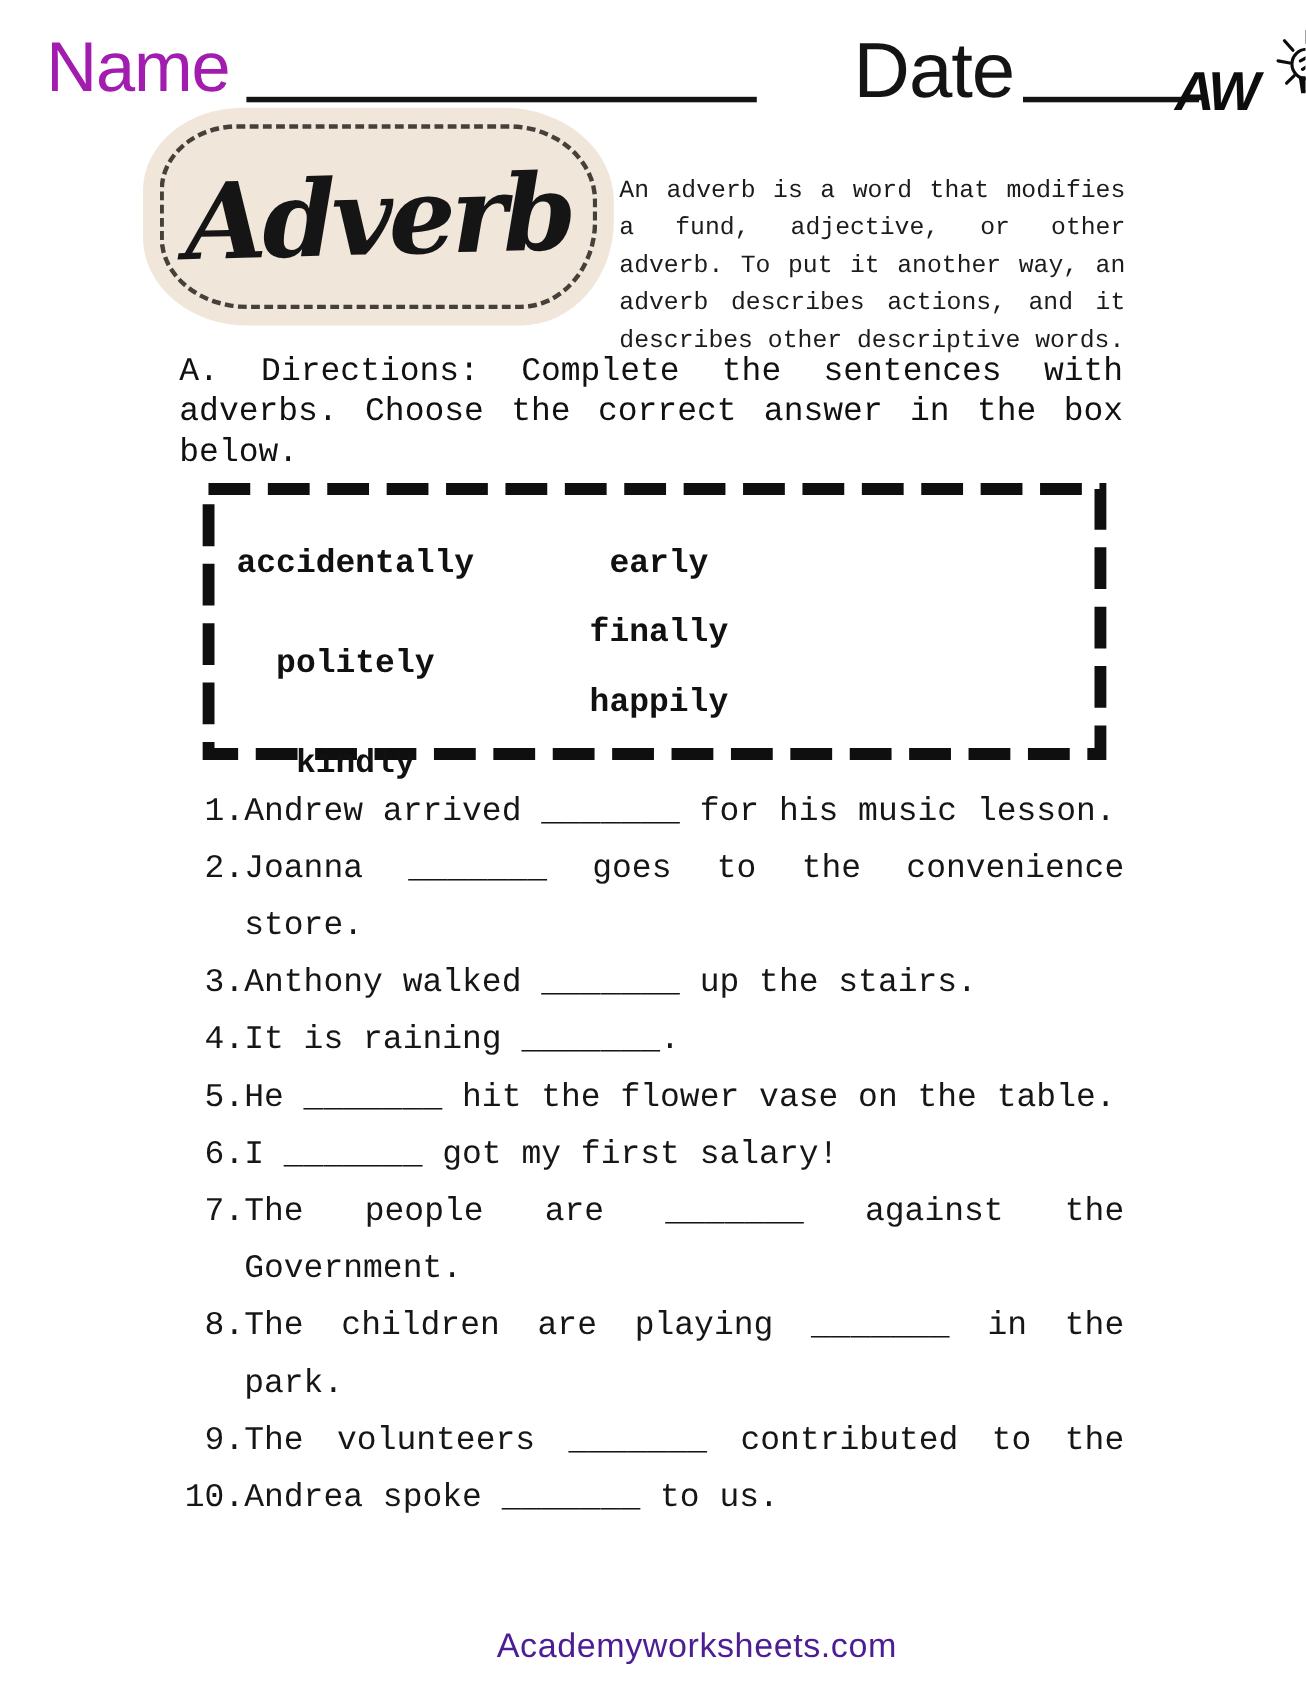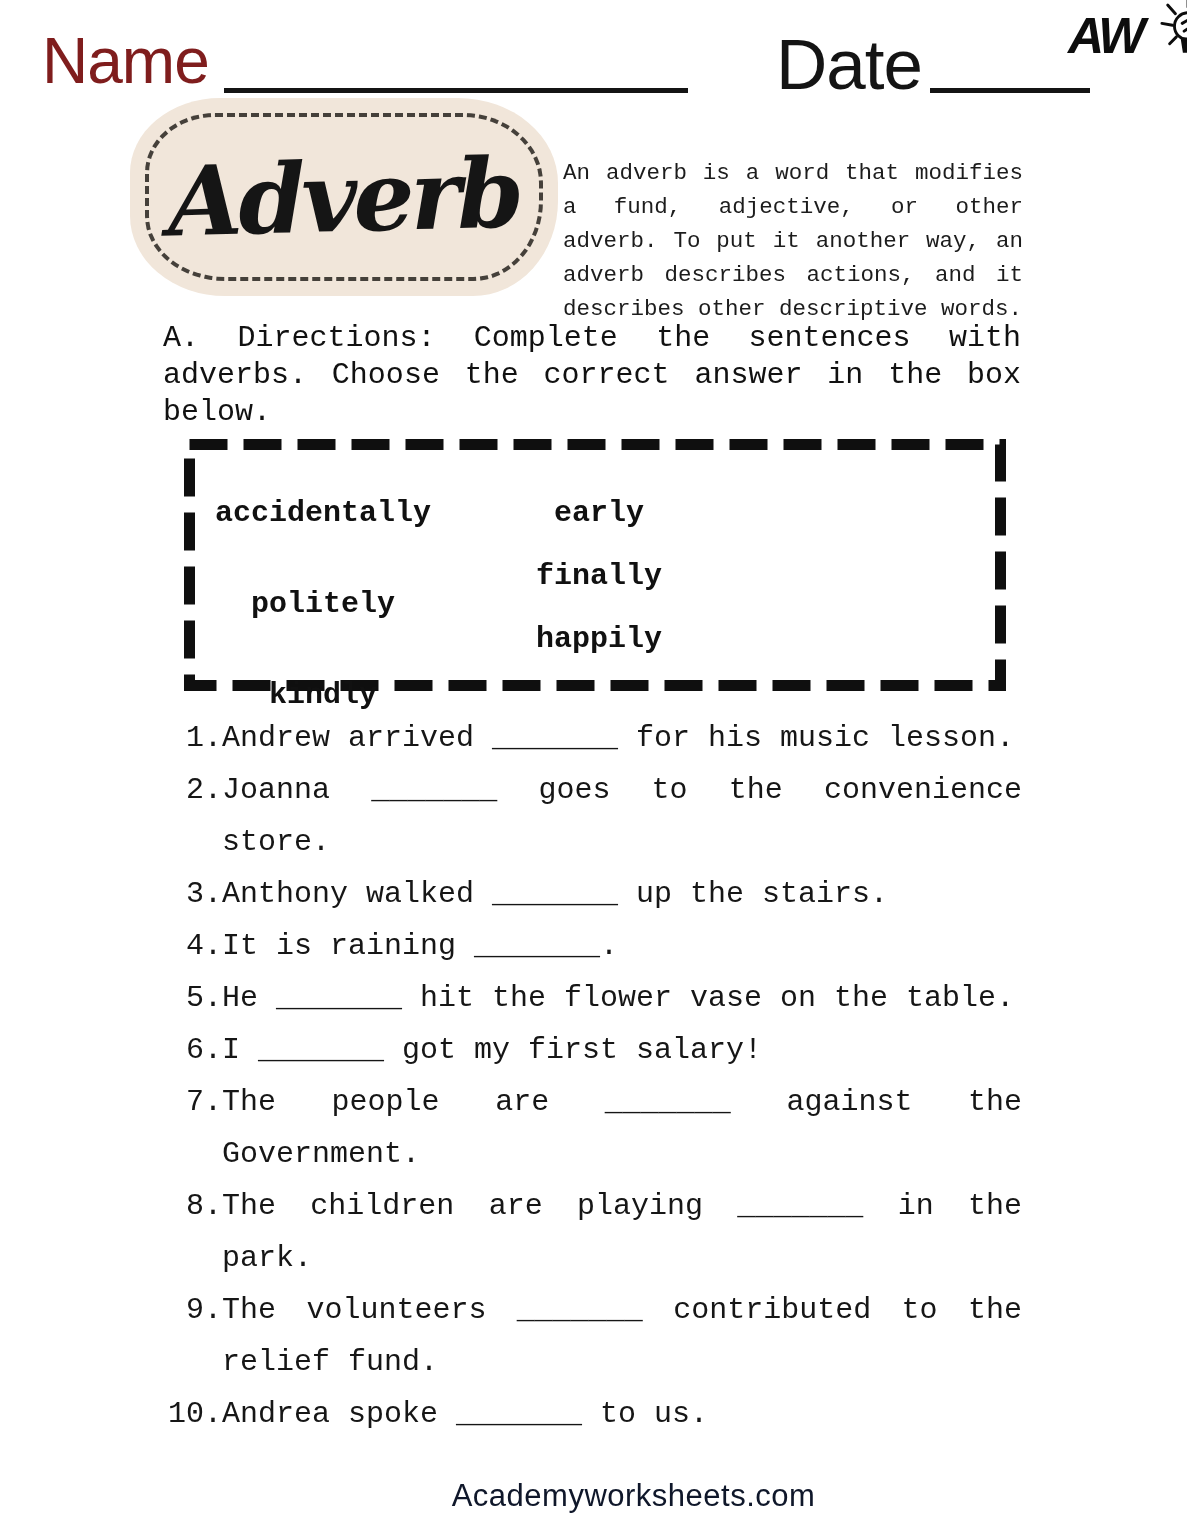--- a/index.html
+++ b/index.html
@@ -10,37 +10,37 @@
     background: #ffffff;
     color: #111111;
     font-family: "Liberation Sans", sans-serif;
     overflow: hidden;
   }
   .mono { font-family: "Liberation Mono", monospace; }
 
   
   .name-label {
     position: absolute; left: 42px; top: 24px;
-    font-size: 64px; letter-spacing: -1px; color: #7f1d1d;
+    font-size: 64px; letter-spacing: -1px; color: #a21caf;
   }
   .name-line {
     position: absolute; left: 224px; top: 88px; width: 464px; height: 0;
     border-top: 5px solid #141414;
   }
   .date-label {
     position: absolute; left: 776px; top: 24px;
     font-size: 71px; letter-spacing: -1px; color: #141414;
   }
   .date-line {
     position: absolute; left: 930px; top: 88px; width: 160px; height: 0;
     border-top: 5px solid #141414;
   }
   .logo {
-    position: absolute; left: 1068px; top: 7px; width: 120px; height: 92px;
-    display: flex; align-items: flex-start; gap: 20px;
+    position: absolute; left: 1068px; top: 20px; width: 120px; height: 92px;
+    display: flex; align-items: flex-end; gap: 20px;
   }
   .logo-text {
     font-size: 50px; font-weight: 900; font-style: italic;
     letter-spacing: -3px; color: #0d0d0d;
   }
   .logo-bulb { margin-left: -4px; margin-top: -14px; }
 
   
   .badge {
     position: absolute; left: 130px; top: 98px; width: 428px; height: 198px;
@@ -100,21 +100,21 @@
     font-size: 30px; line-height: 52px; color: #161616;
   }
   .ex-row { display: grid; grid-template-columns: 62px 800px; }
   .ex-num { text-align: right; white-space: pre; }
   .ex-text { }
 
   
   .footer {
     position: absolute; left: 0; right: 0; top: 1478px;
     text-align: center; padding-left: 80px;
-    font-size: 31px; color: #0f172a; letter-spacing: 0.5px;
+    font-size: 31px; color: #4c1d95; letter-spacing: 0.5px;
   }
 </style>
 </head>
 <body>
 
 <div class="page">
 
   <div class="name-label">Name</div>
   <div class="name-line"></div>
   <div class="date-label">Date</div>
@@ -221,24 +221,20 @@
       </div>
       <div class="ex-row">
         <div class="ex-num"></div>
         <div class="ex-text">park.</div>
       </div>
       <div class="ex-row">
         <div class="ex-num">9.</div>
         <div class="ex-text jl">The volunteers _______ contributed to the</div>
       </div>
       <div class="ex-row">
-        <div class="ex-num"></div>
-        <div class="ex-text">relief fund.</div>
-      </div>
-      <div class="ex-row">
         <div class="ex-num">10.</div>
         <div class="ex-text">Andrea spoke _______ to us.</div>
       </div>
     </div>
 
   <div class="footer">Academyworksheets.com</div>
 
 </div>
 
 </body></html>

